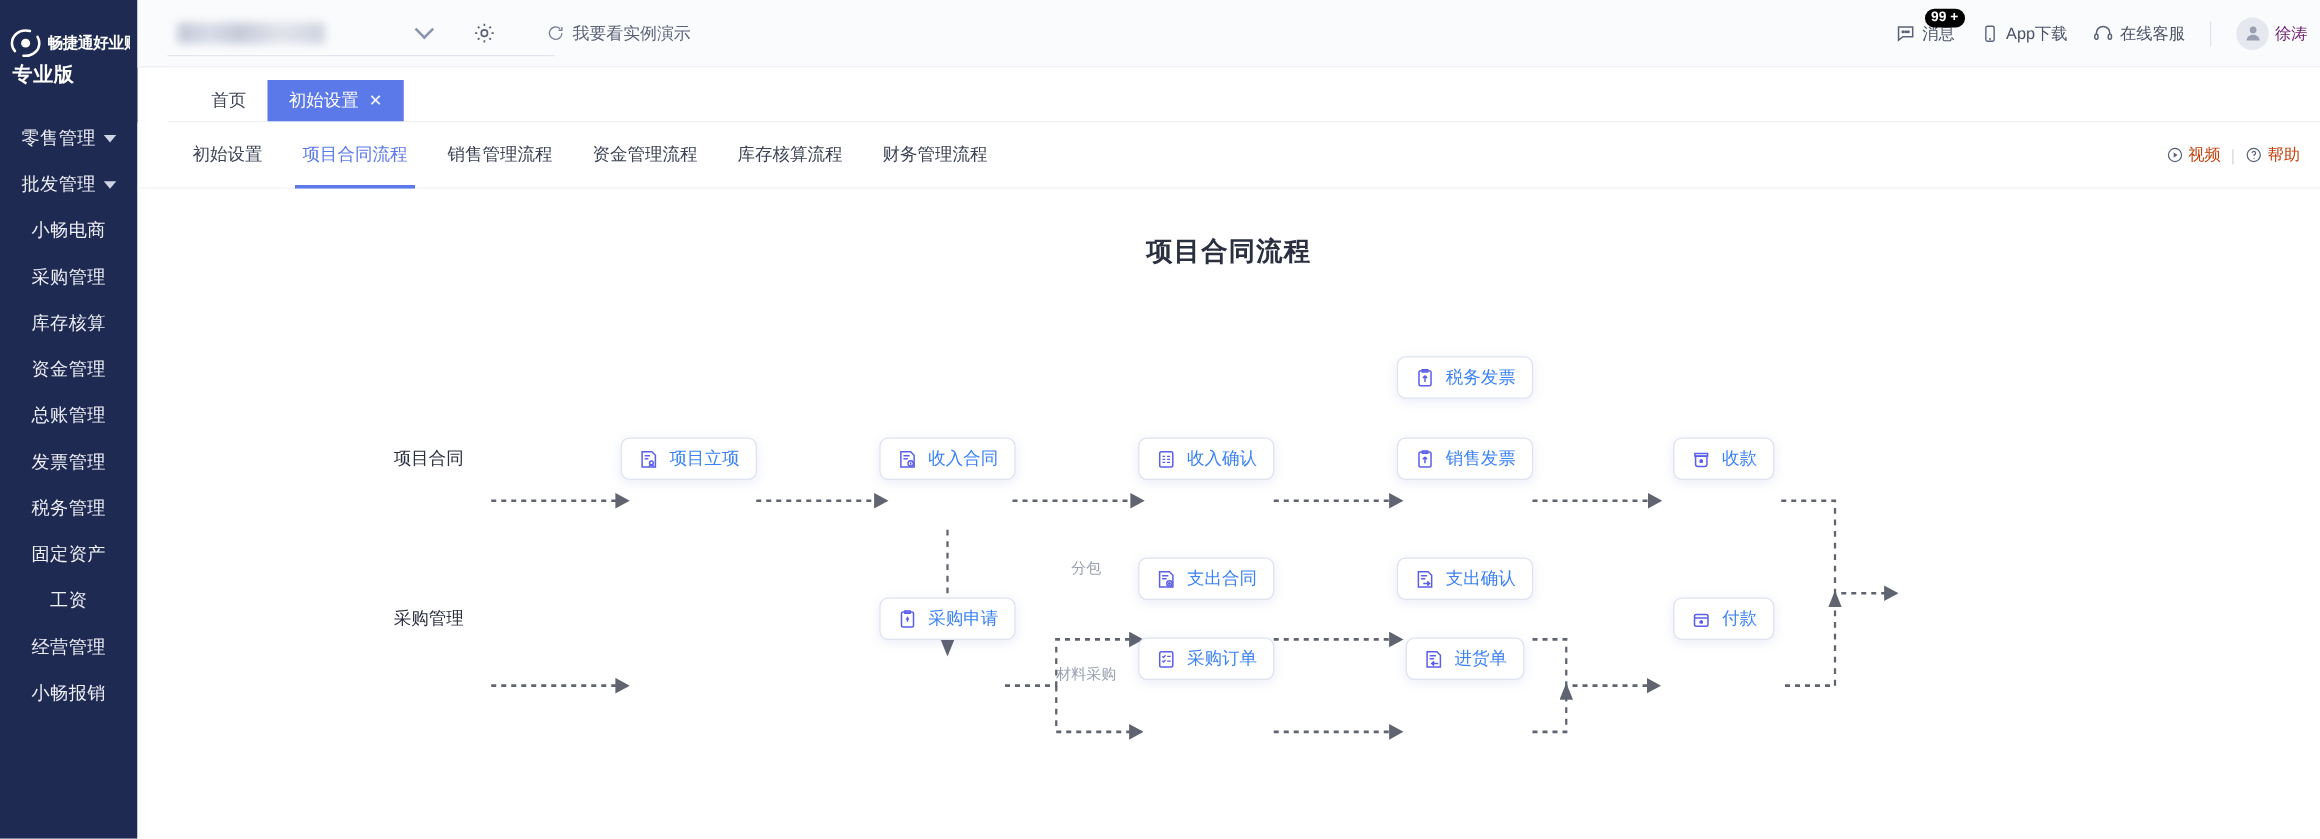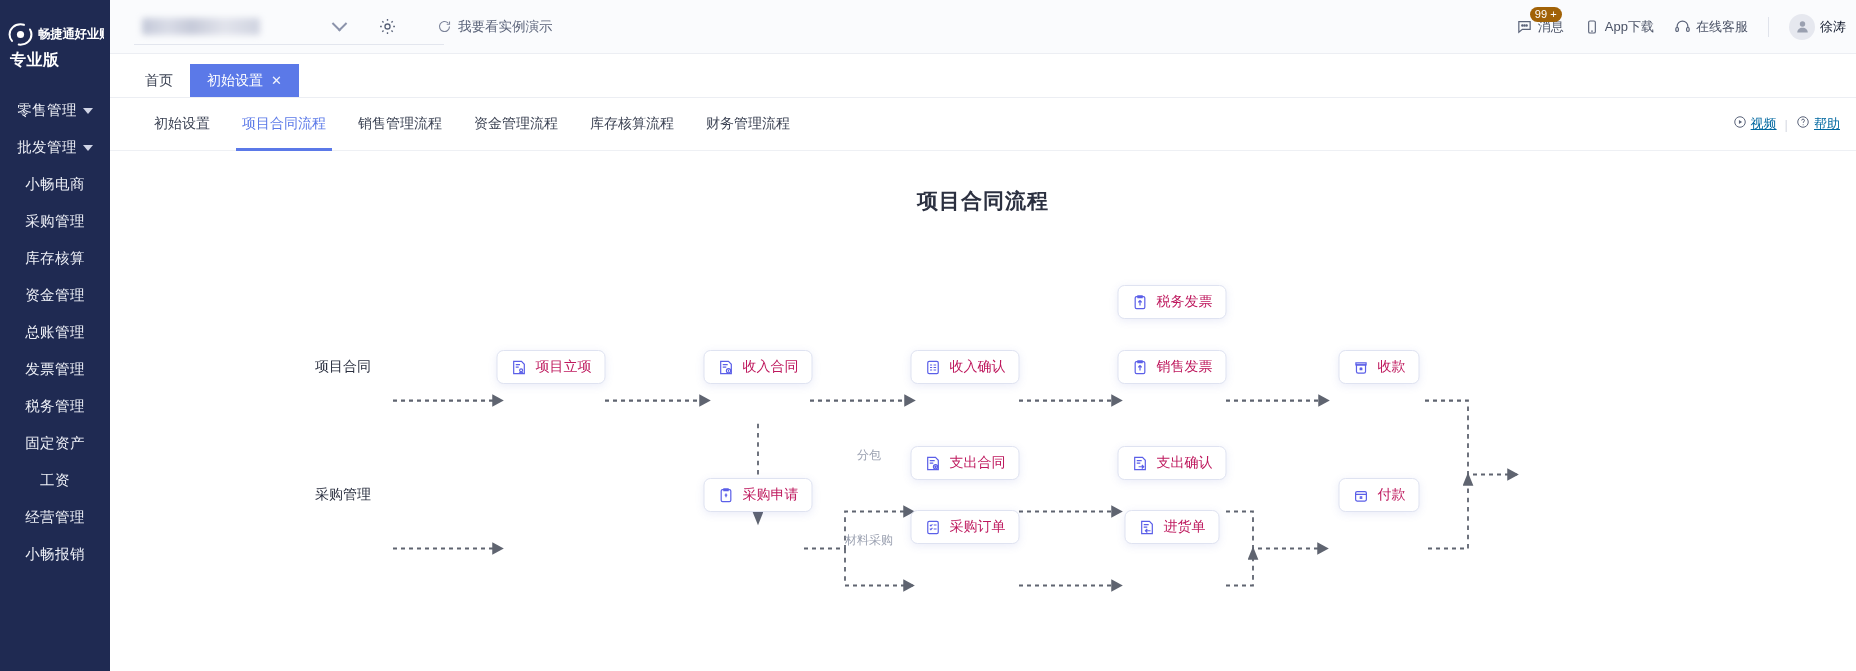--- a/index.html
+++ b/index.html
@@ -68,36 +68,37 @@
     margin-left: 40px; display: flex; align-items: center; gap: 6px;
     font-size: 13.5px; color: #5a6379; cursor: pointer;
   }
   .header-spacer { flex: 1; }
   .hdr-actions { display: flex; align-items: center; gap: 20px; }
   .hdr-item {
     display: flex; align-items: center; gap: 5px; position: relative;
     font-size: 13px; color: #4a5266; cursor: pointer; white-space: nowrap;
   }
   .badge {
-    position: absolute; top: -11px; left: 14px;
-    background: #a16207; color: #fff; font-size: 11px; font-weight: 400;
+    position: absolute; top: -11px; left: 24px;
+    background: #000000; color: #fff; font-size: 11px; font-weight: 700;
     border-radius: 9px; padding: 1px 5px 1px 5px; line-height: 13px;
   }
   .hdr-divider { width: 1px; height: 20px; background: #e0e3eb; }
   .avatar {
     width: 26px; height: 26px; border-radius: 50%; background: #e6e8ef;
     display: flex; align-items: center; justify-content: center;
   }
-  .user-name { font-size: 13px; color: #0f172a; text-align: right; }
+  .user-name { font-size: 13px; color: #701a75; text-align: right; }
 
   
   .tabbar {
     height: 44px; flex: 0 0 44px; background: #fff;
     display: flex; align-items: flex-end; padding-left: 18px;
     border-bottom: 1px solid #eceef3;
+    margin-left: 24px;
   }
   .tab {
     height: 33px; padding: 0 17px; display: flex; align-items: center; gap: 8px;
     font-size: 14px; color: #3c4354; cursor: pointer;
   }
   .tab.active { background: #5b79e8; color: #fff; }
   .tab-close { font-size: 13px; opacity: .92; }
 
   
   .subnav {
@@ -111,39 +112,39 @@
     white-space: nowrap;
   }
   .subtab.active { color: #5b79e8; }
   .subtab.active::after {
     content: ""; position: absolute; left: 10px; right: 10px; bottom: 0;
     height: 2.5px; background: #5b79e8;
   }
   .subnav-spacer { flex: 1; }
   .subnav-links { display: flex; align-items: center; gap: 8px; padding-right: 2px; }
   .subnav-link {
-    display: flex; align-items: flex-start; gap: 4px;
-    font-size: 13px; color: #0369a1; cursor: pointer; white-space: nowrap; text-decoration: underline;
+    display: flex; align-items: center; gap: 4px;
+    font-size: 13px; color: #c2410c; cursor: pointer; white-space: nowrap;
   }
   .subnav-sep { color: #d7dae3; font-size: 13px; }
 
   
   .canvas { flex: 1; position: relative; background: #fff; overflow: hidden; }
   .flow-title {
     position: absolute; left: 0; right: 0; top: 36px; text-align: center;
     font-size: 21px; font-weight: 700; color: #2b3040; letter-spacing: 1px;
   }
   #flow-svg { position: absolute; left: 0; top: 0; width: 100%; height: 100%; }
 
   .node {
     position: absolute; height: 34px; display: flex; align-items: center;
     gap: 8px; padding: 0 13px; background: #fff;
     border: 1px solid #dfe3f1; border-radius: 7px;
     box-shadow: 0 2px 9px rgba(90,110,200,.13);
-    font-size: 14px; color: #be185d; white-space: nowrap; cursor: pointer;
+    font-size: 14px; color: #3b82f6; white-space: nowrap; cursor: pointer;
     transform: translate(-50%,-50%);
     justify-content: flex-end;
   }
   .node .nico { width: 17px; height: 17px; flex: 0 0 17px; display: block; }
   .row-label {
     position: absolute; font-size: 14px; color: #2b3040;
     transform: translate(-50%,-50%); white-space: nowrap;
   }
   .edge-label {
     position: absolute; font-size: 12px; color: #9aa0b0;

